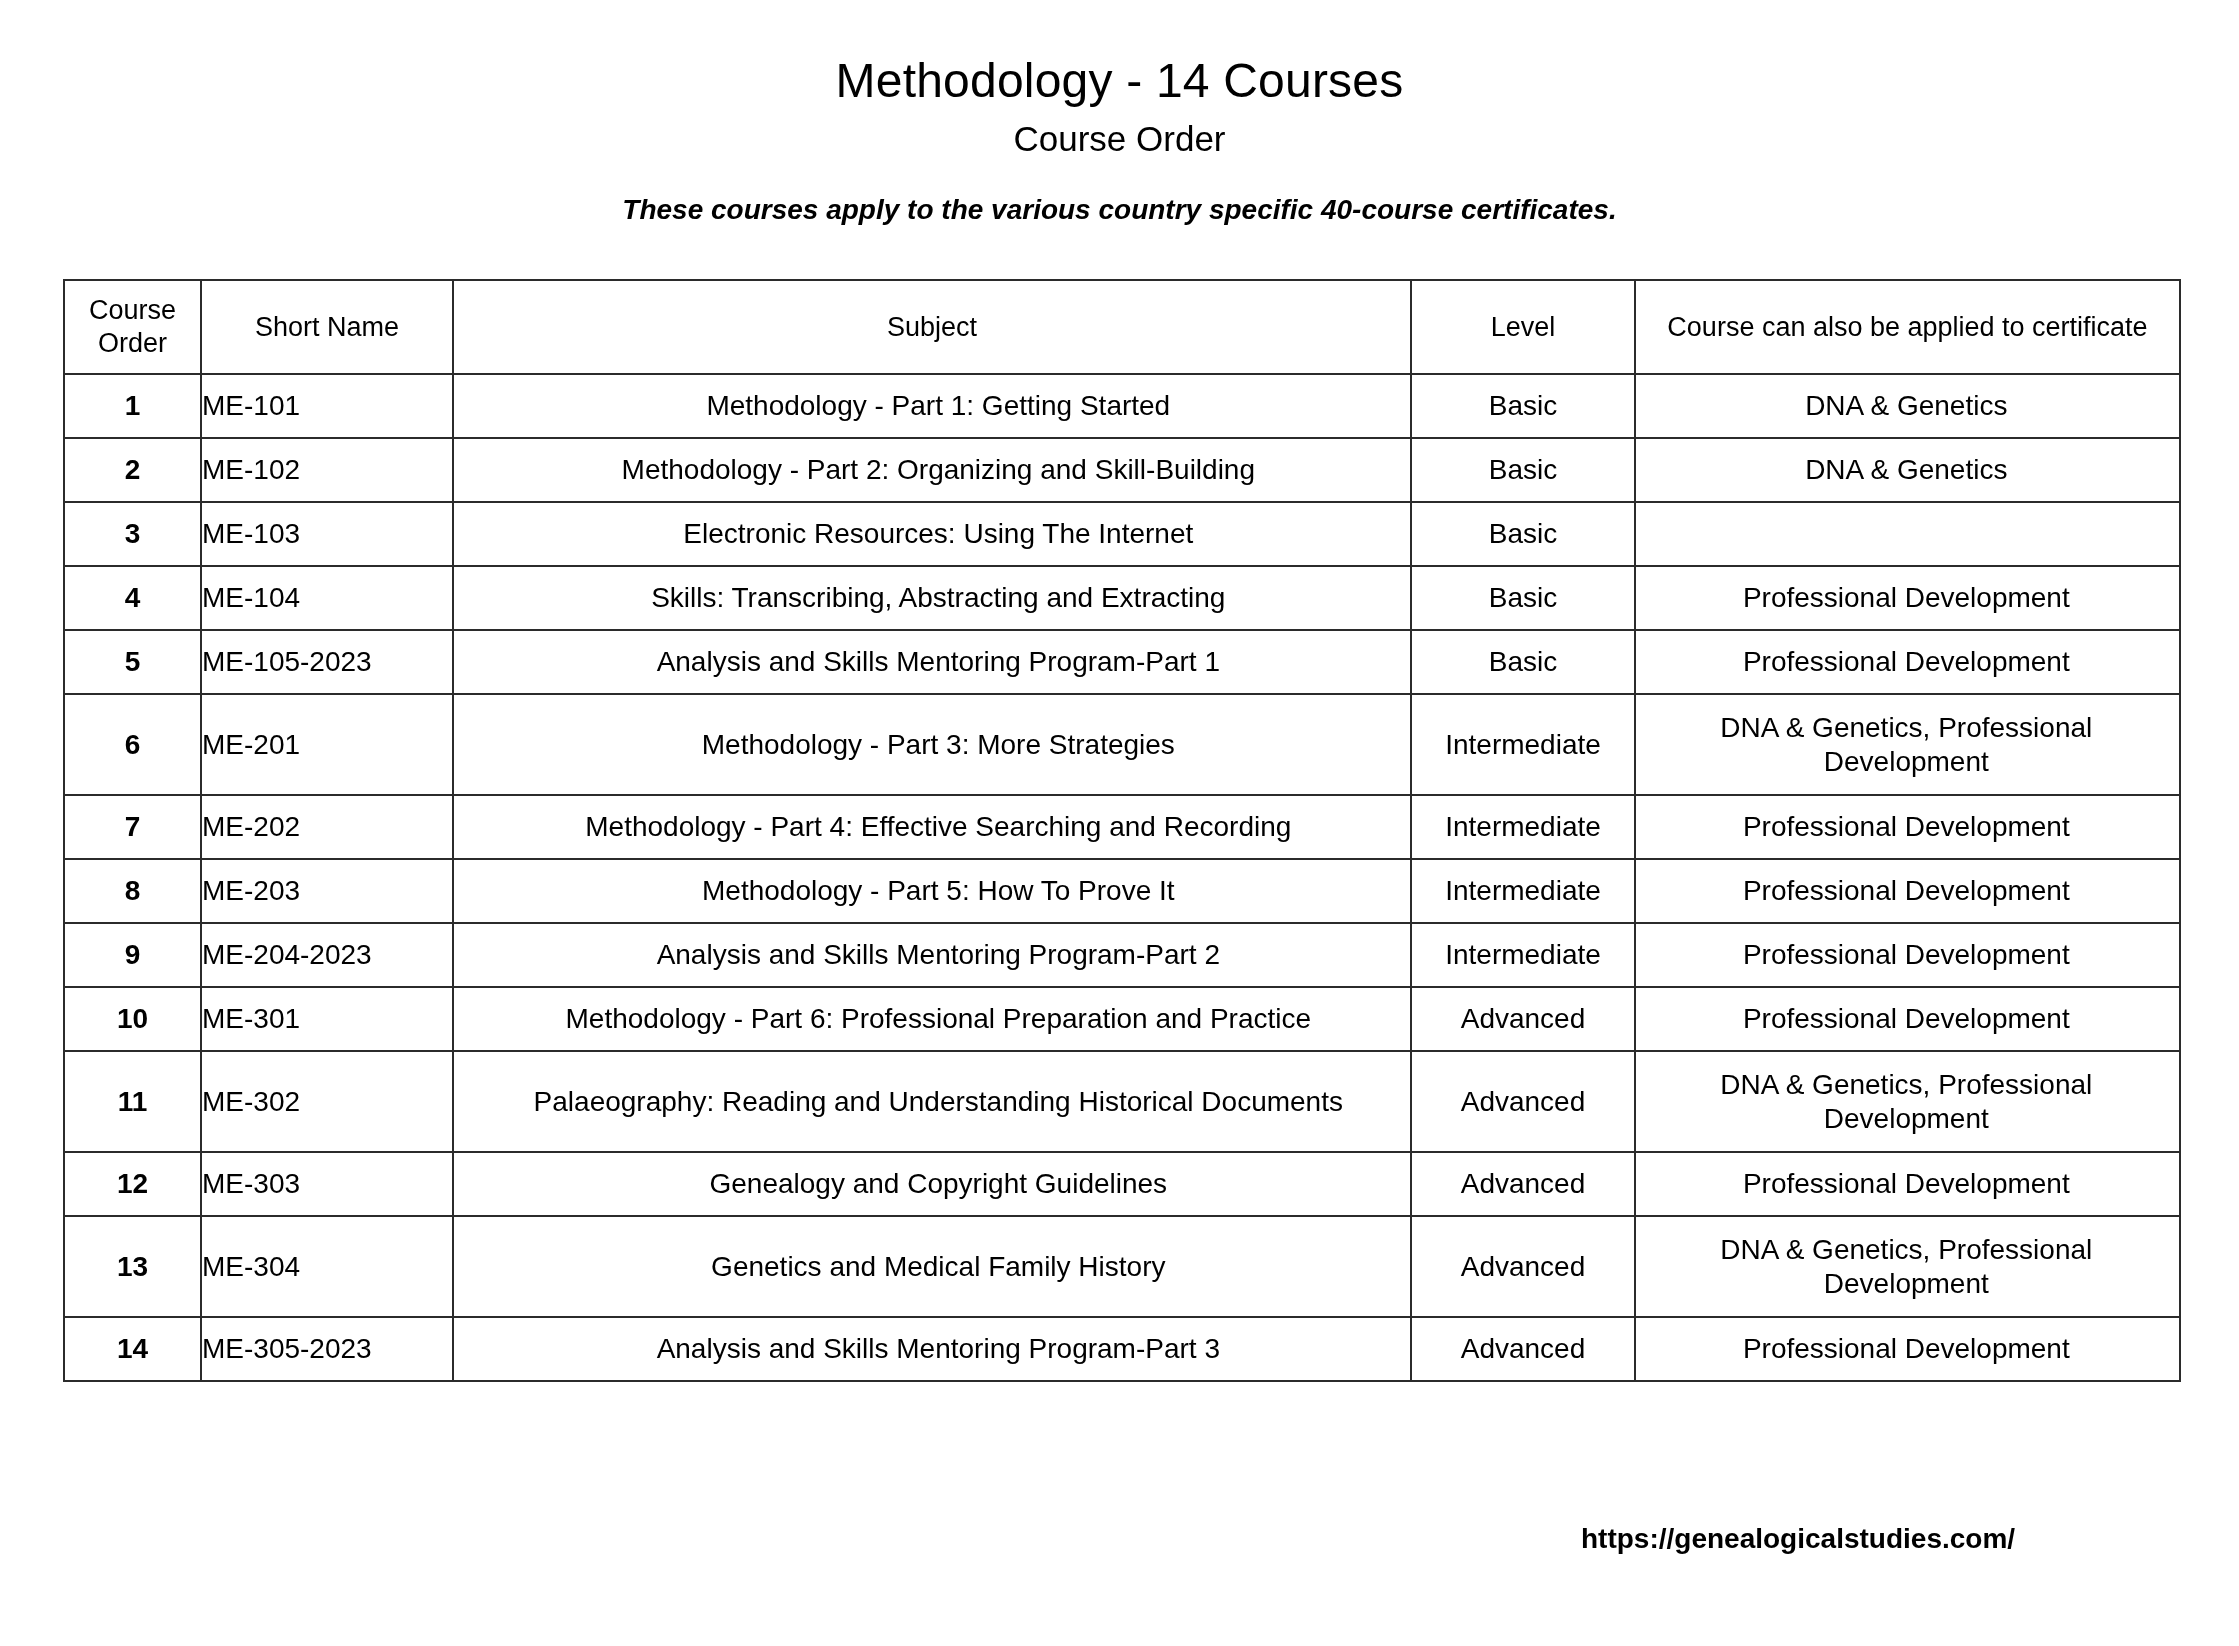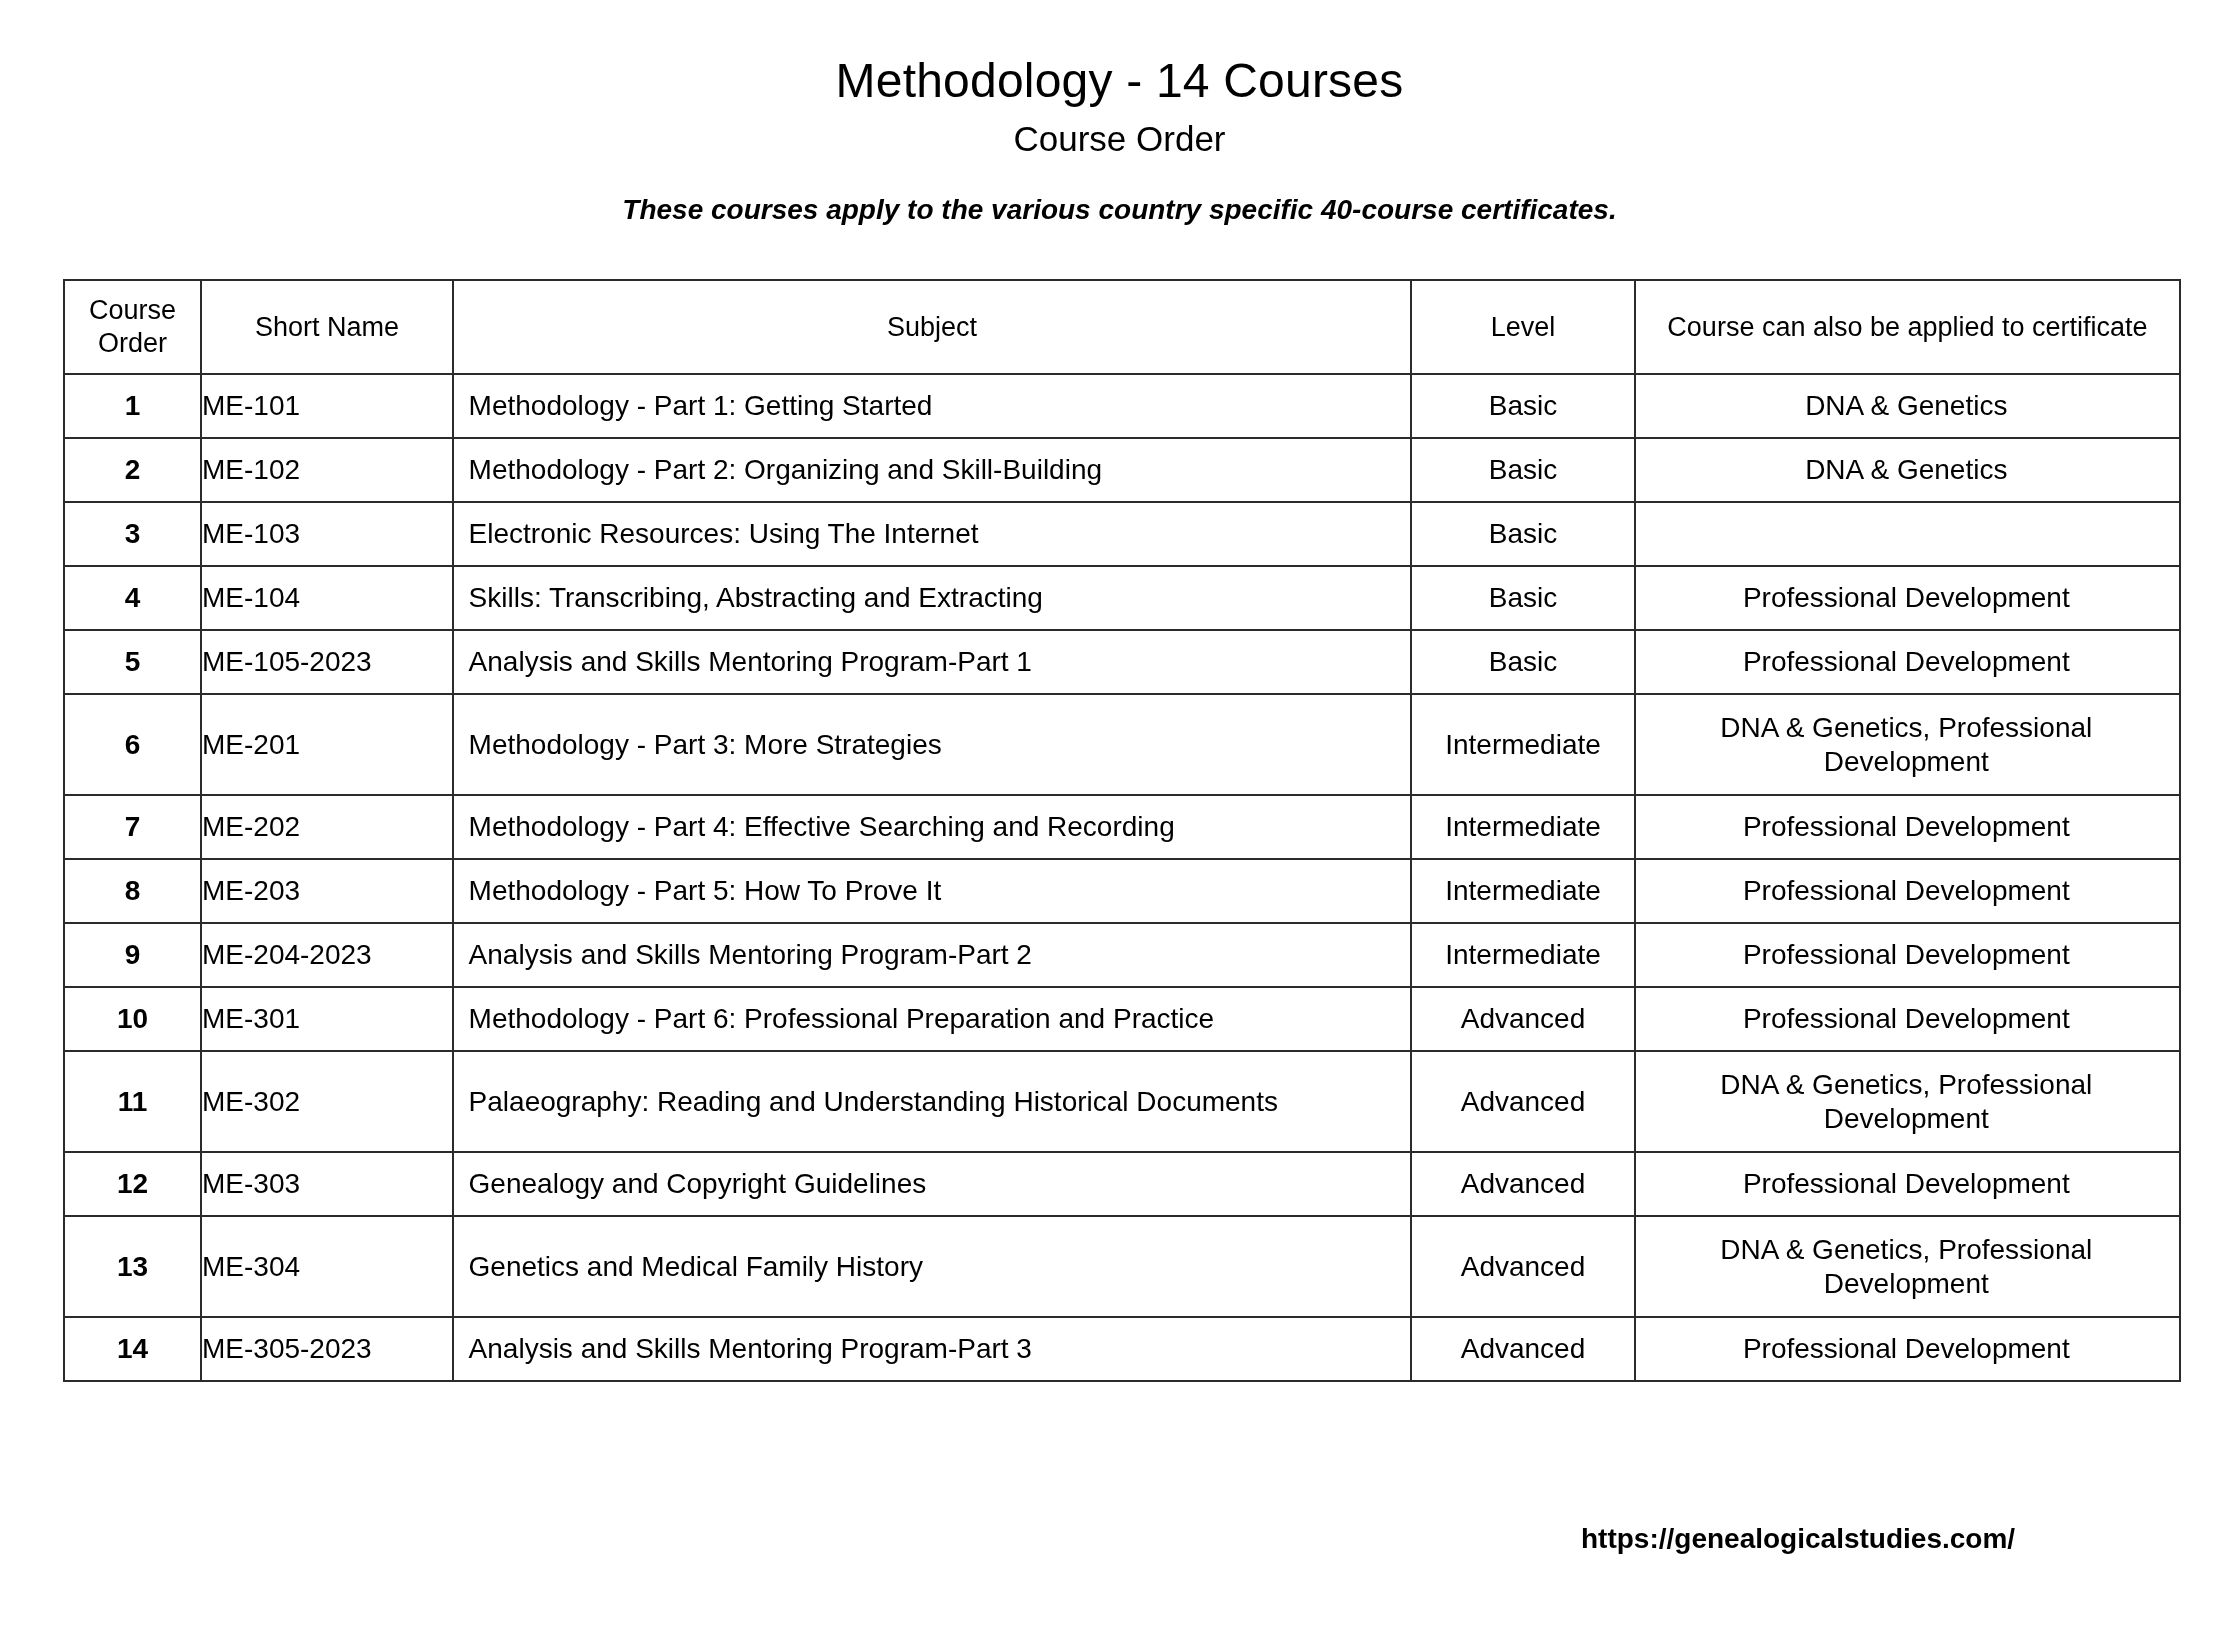--- a/index.html
+++ b/index.html
@@ -98,21 +98,21 @@
   }
   tbody td.c-order {
     text-align: center;
     font-weight: 700;
     font-size: 28px;
   }
   tbody td.c-short {
     text-align: left;
   }
   tbody td.c-subject {
-    text-align: left;
+    text-align: center;
     padding-left: 14.6px;
     padding-right: 2px;
   }
   tbody td.c-level {
     text-align: center;
   }
   tbody td.c-cert {
     text-align: center;
     padding-left: 15.6px;
     padding-right: 18px;

